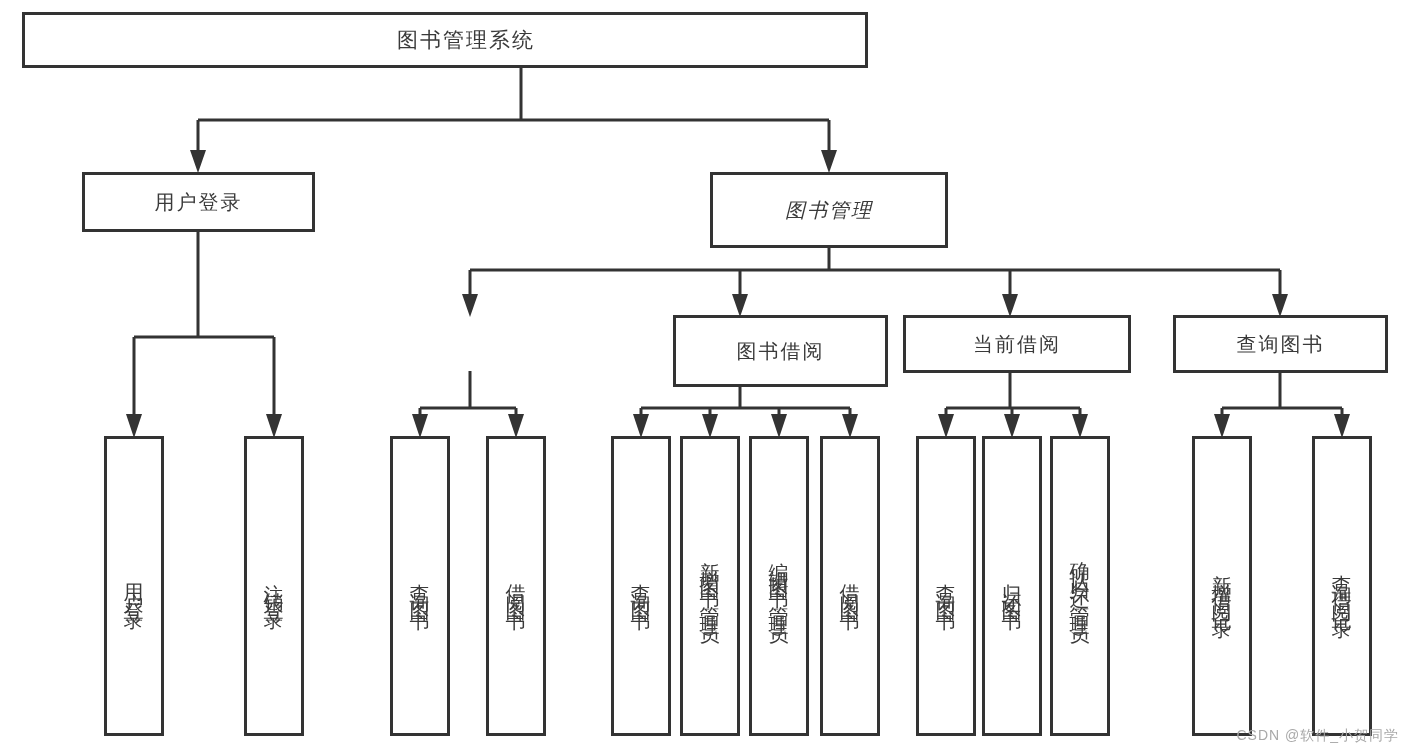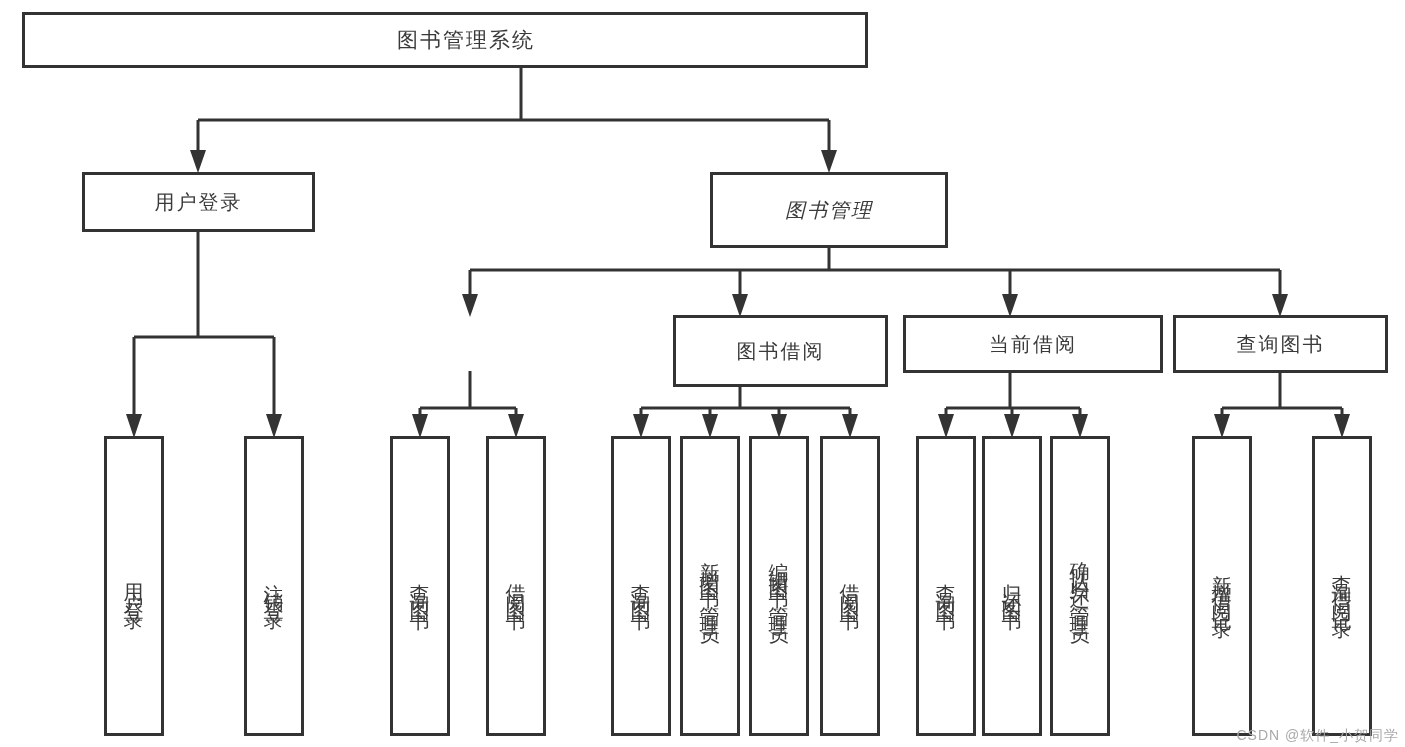--- a/index.html
+++ b/index.html
@@ -116,21 +116,21 @@
   <div class="hbox lv" style="left:82px; top:172px; width:233px; height:60px;">
     <span>用户登录</span>
   </div>
   <div class="hbox lv" style="left:710px; top:172px; width:238px; height:76px;font-style:italic;">
     <span>图书管理</span>
   </div>
 
   <div class="hbox lv" style="left:633px; top:315px; width:215px; height:72px;margin-left:40px;">
     <span>图书借阅</span>
   </div>
-  <div class="hbox lv" style="left:903px; top:315px; width:260px; height:58px;">
+  <div class="hbox lv" style="left:903px; top:315px; width:228px; height:58px;">
     <span>当前借阅</span>
   </div>
   <div class="hbox lv" style="left:1173px; top:315px; width:215px; height:58px;">
     <span>查询图书</span>
   </div>
 
   <div class="vbox" style="left:104px;">
     <span class="vtext">用户登录</span>
   </div>
   <div class="vbox" style="left:244px;">

